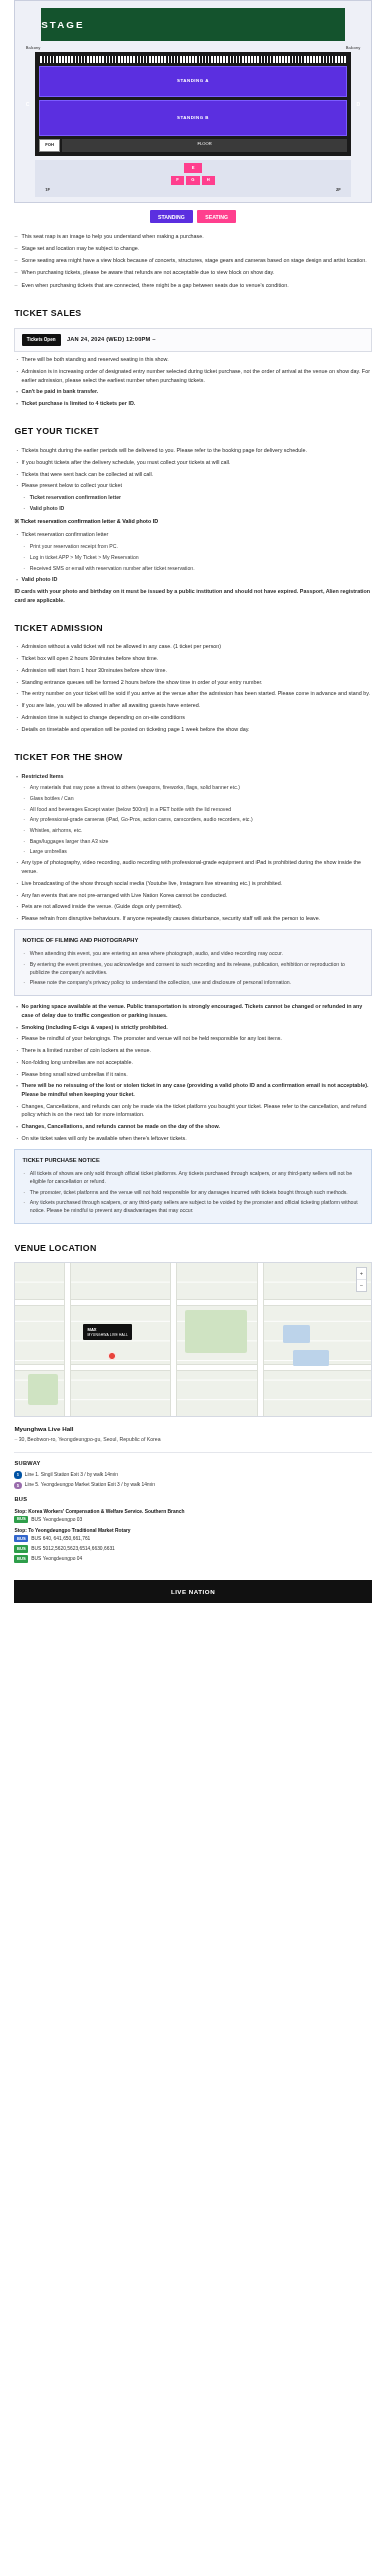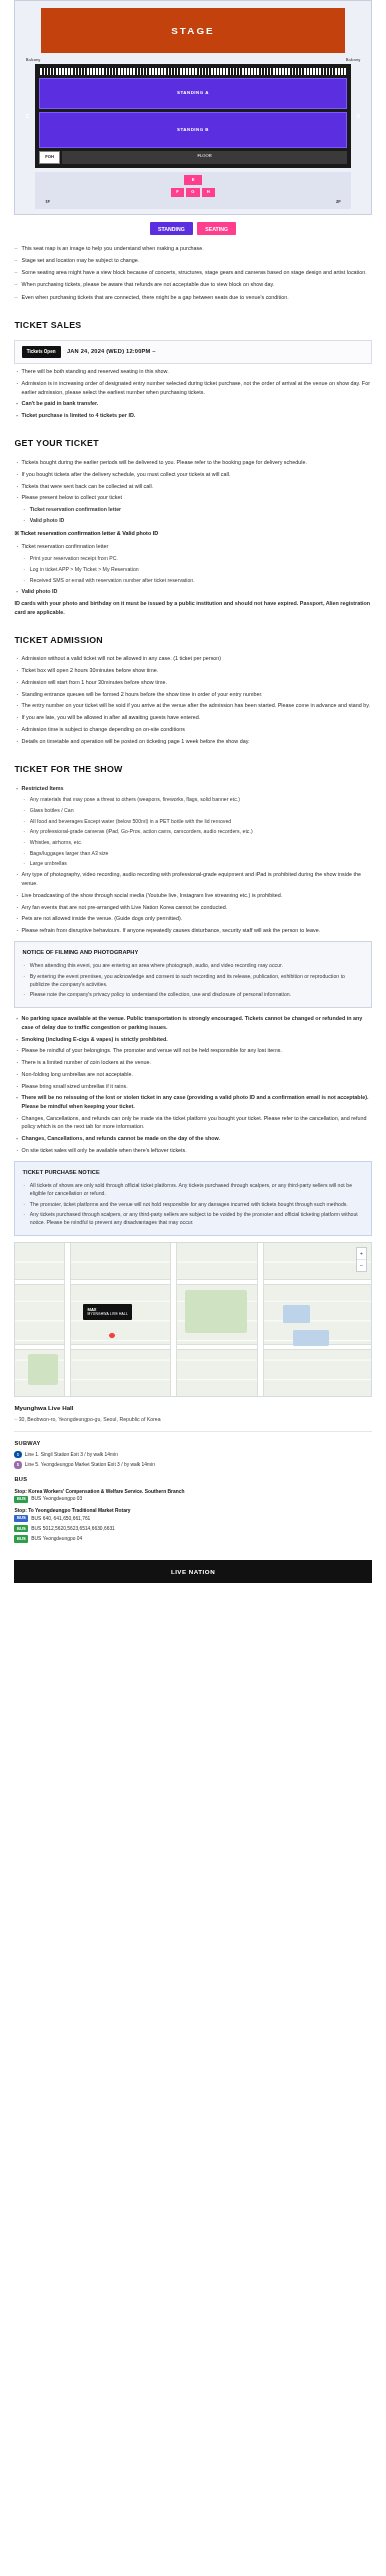--- a/index.html
+++ b/index.html
@@ -69,27 +69,27 @@
 
   
   .map-wrap { padding: 0 14.4px; }
   .map {
     width: 100%;
     background: #eef0f7;
     border: 0.5px solid #c9cede;
     padding: 5.2px;
   }
   .stage {
-    background: #c2410c;
+    background: #14532d;
     color: #fff;
-    text-align: center;
+    text-align: left;
     font-size: 9.8px;
     font-weight: bold;
     letter-spacing: 2.1px;
-    padding: 15px 0;
+    padding: 9px 0;
     margin: 2.1px 20.6px 3.1px 20.6px;
   }
   .balcony-row { display:flex; justify-content: space-between; padding: 0 5.2px 1.5px 5.2px; }
   .balcony-row span { font-size: 4.1px; color:#333; }
   .floorbox {
     position: relative;
     margin: 0 14.4px;
     background: #1a1a1a;
     padding: 4.1px;
   }
@@ -399,20 +399,21 @@
 
   <div class="callout blue">
     <div class="callout-title">TICKET PURCHASE NOTICE</div>
     <ul class="sub" style="padding-left:0;">
       <li>All tickets of shows are only sold through official ticket platforms. Any tickets purchased through scalpers, or any third-party sellers will not be eligible for cancellation or refund.</li>
       <li>The promoter, ticket platforms and the venue will not hold responsible for any damages incurred with tickets bought through such methods.</li>
       <li>Any tickets purchased through scalpers, or any third-party sellers are subject to be voided by the promoter and official ticketing platform without notice. Please be mindful to prevent any disadvantages that may occur.</li>
     </ul>
   </div>
 
+  <div class="sec-title">VENUE LOCATION</div>
   <div class="mapimg">
     <div class="mapgrid"></div>
     <div class="road-h" style="top:36px;"></div>
     <div class="road-h" style="top:101px;"></div>
     <div class="road-v" style="left:49px;"></div>
     <div class="road-v" style="left:155px;"></div>
     <div class="road-v" style="left:242px;"></div>
     <div class="park" style="left:170px;top:47px;width:62px;height:43px;"></div>
     <div class="park" style="left:12.4px;top:111px;width:30px;height:31px;"></div>
     <div class="blue-blk" style="left:268px;top:62px;width:27px;height:17.5px;"></div>

